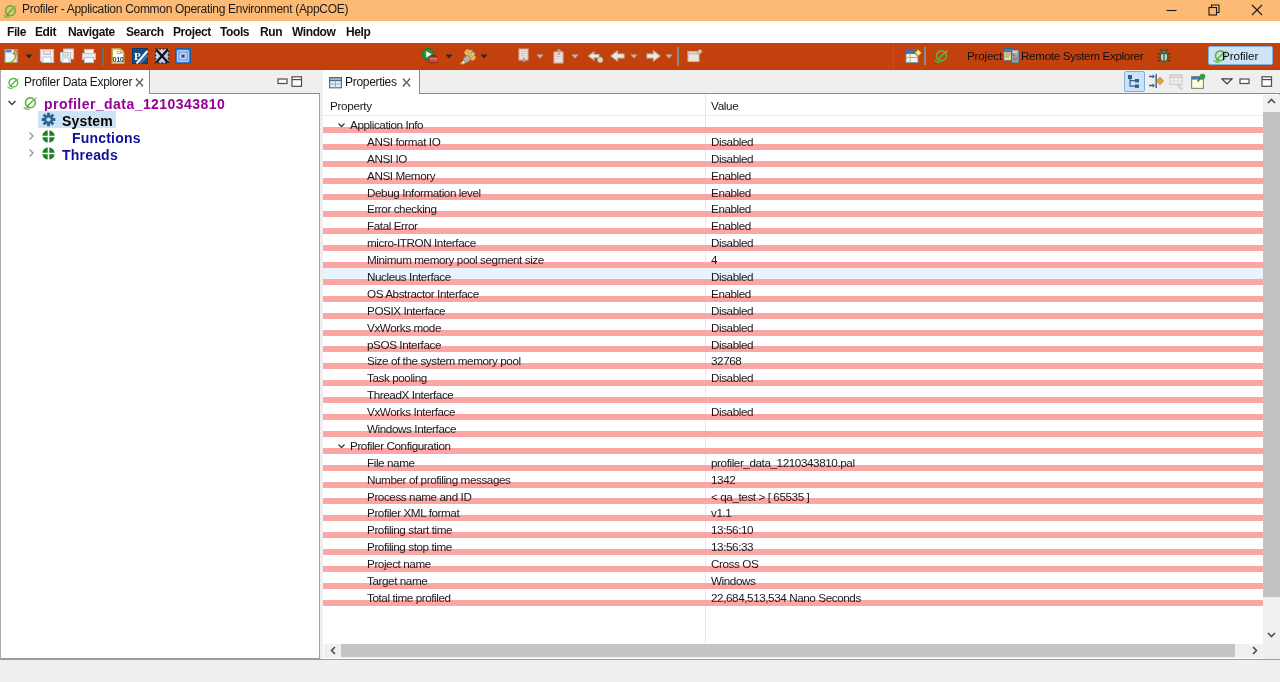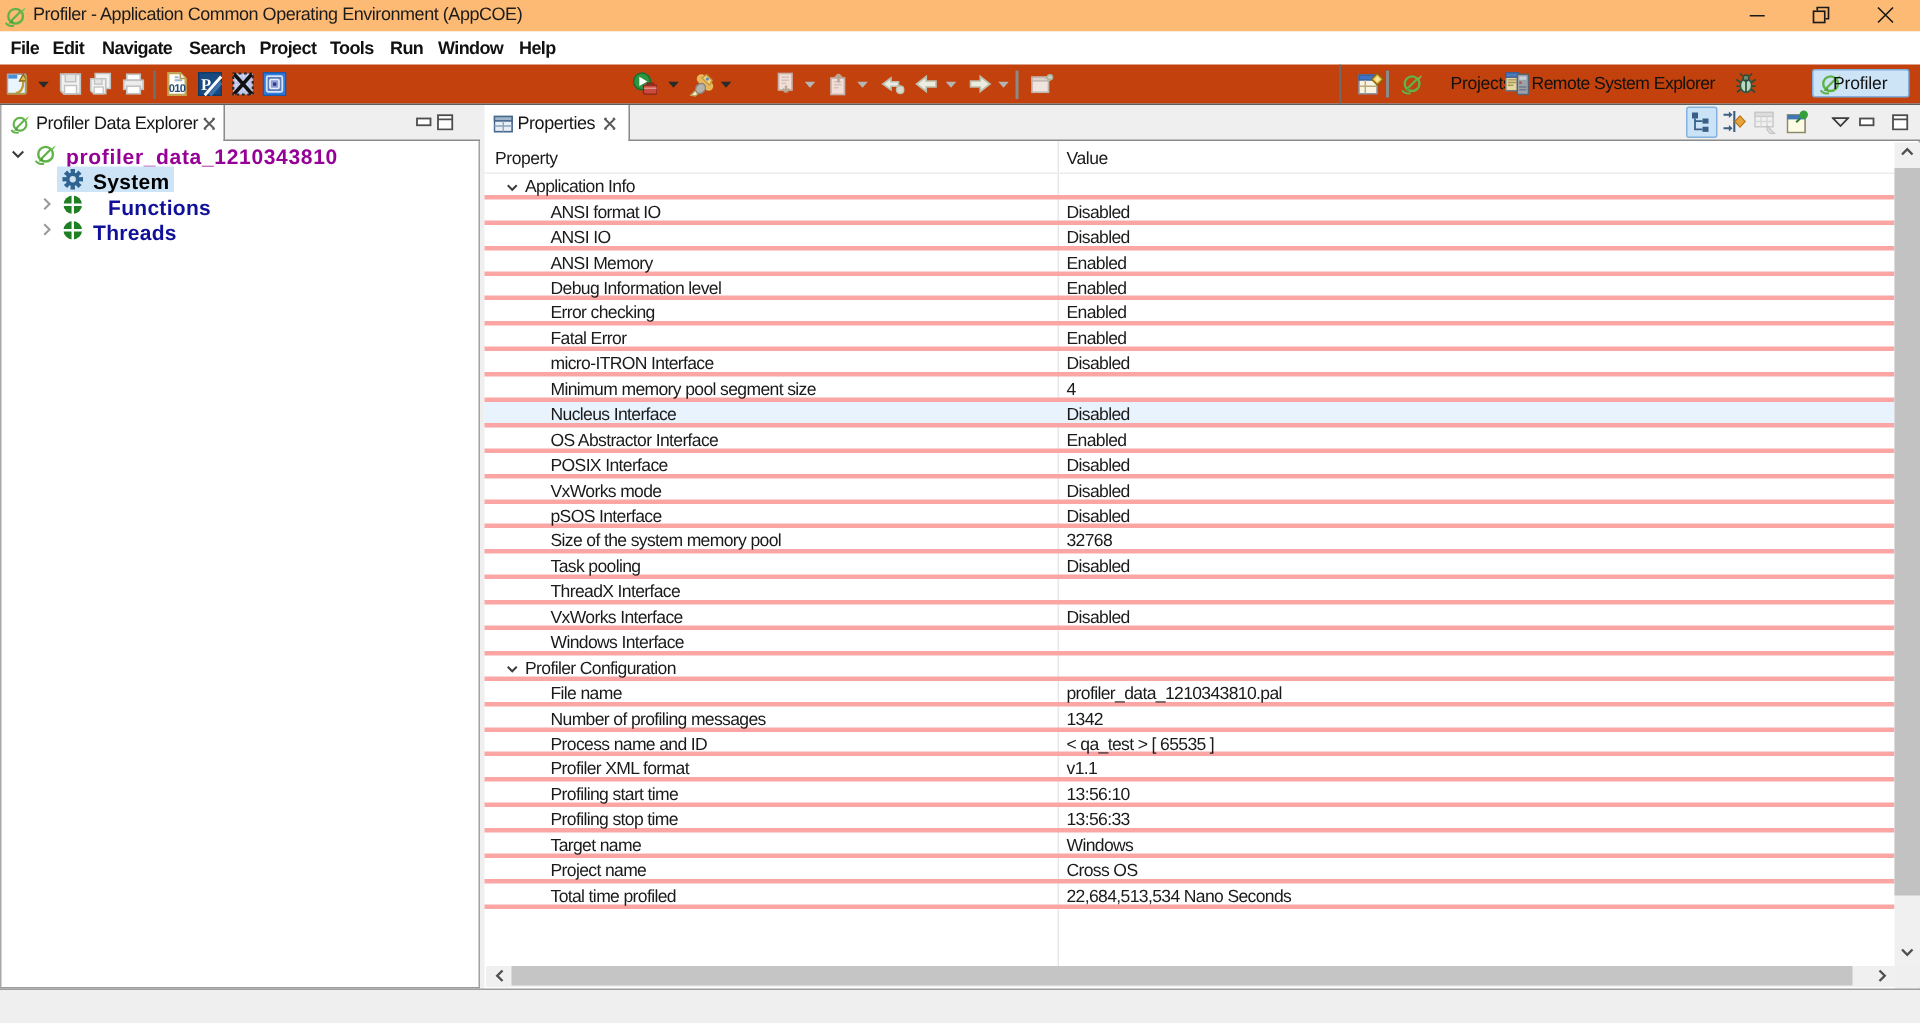--- a/index.html
+++ b/index.html
@@ -19,21 +19,21 @@
 #lstrip { position:absolute; left:149px; top:70px; width:171px; height:24px; background:#efefef;
   border-left:1px solid #8b8b8b; border-bottom:1px solid #8b8b8b; }
 .tabtext { font-size:12px; letter-spacing:-0.3px; color:#161616; }
 
 #rpanel { position:absolute; left:323px; top:70px; width:957px; height:589px; background:#fff;
   border-right:1px solid #a8a8a8; }
 #rstrip { position:absolute; left:419px; top:70px; width:861px; height:24px; background:#efefef;
   border-left:1px solid #8b8b8b; border-bottom:1px solid #8b8b8b; }
 #colline { position:absolute; left:705px; top:94px; width:1px; height:550px; background:#e7e7e7; }
 #rows { position:absolute; left:323px; top:116px; width:940px; }
-.trow { position:relative; height:16.9px; border-bottom:3px solid #fca5a5; font-size:11.7px; letter-spacing:-0.42px; color:#1a1a1a; }
+.trow { position:relative; height:16.9px; border-bottom:6px solid #fca5a5; font-size:11.7px; letter-spacing:-0.42px; color:#1a1a1a; }
 .trow .p { position:absolute; left:44px; top:2px; }
 .trow.cat .p { left:27px; }
 .trow .v { position:absolute; left:388px; top:2px; }
 .trow.sel { background:#e9f3fd; }
 .chev { position:absolute; left:14px; top:5px; }
 
 #vsb { position:absolute; left:1263px; top:95px; width:17px; height:549px; background:#f0f0f0; }
 #vthumb { position:absolute; left:1263px; top:112px; width:17px; height:485px; background:#c2c2c2; }
 #hsb { position:absolute; left:324px; top:644px; width:939px; height:14px; background:#f0f0f0; }
 #hthumb { position:absolute; left:341px; top:644px; width:894px; height:13px; background:#c5c5c5; }
@@ -464,26 +464,26 @@
     </div>
 <div class="trow r">
       <span class="p">Profiling start time</span>
       <span class="v">13:56:10</span>
     </div>
 <div class="trow r">
       <span class="p">Profiling stop time</span>
       <span class="v">13:56:33</span>
     </div>
 <div class="trow r">
+      <span class="p">Project name</span>
+      <span class="v">Cross OS</span>
+    </div>
+<div class="trow r">
       <span class="p">Target name</span>
       <span class="v">Windows</span>
-    </div>
-<div class="trow r">
-      <span class="p">Project name</span>
-      <span class="v">Cross OS</span>
     </div>
 <div class="trow r">
       <span class="p">Total time profiled</span>
       <span class="v">22,684,513,534 Nano Seconds</span>
     </div>
 </div>
 <div id="vsb"></div>
 <div id="vthumb"></div>
 <svg class="abs" style="left:1267px;top:98px" width="9" height="6" viewBox="0 0 9 6">
     <path d="M1 5 L4.5 1.5 L8 5" fill="none" stroke="#505050" stroke-width="1.6"></path>

